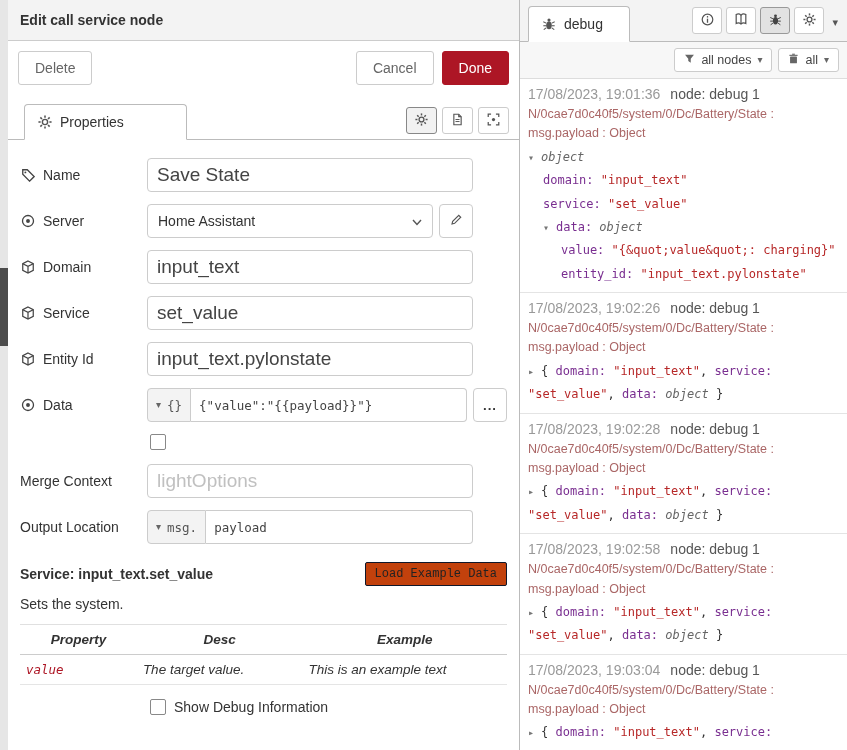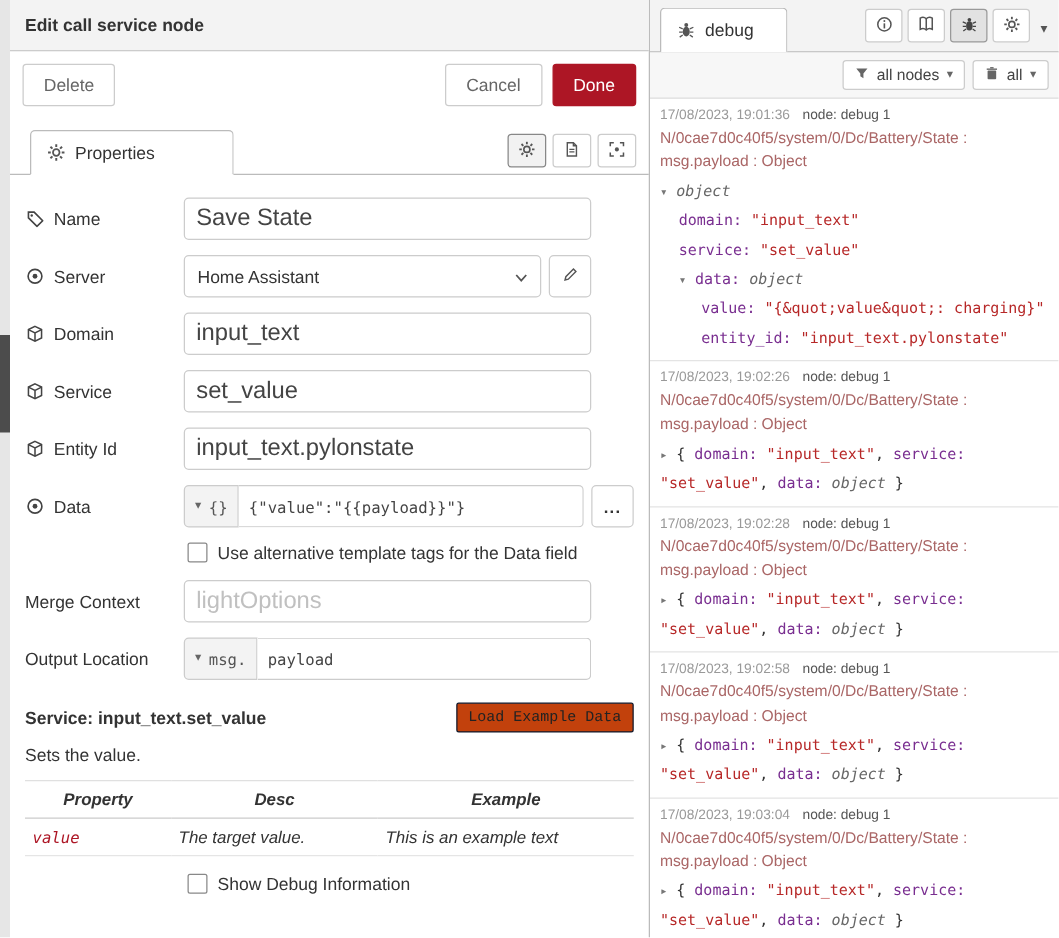--- a/index.html
+++ b/index.html
@@ -59,21 +59,21 @@
   .dbg-actions{margin-left:auto;display:flex;gap:4px;margin-bottom:7px;}
   .icon-btn{width:30px;height:27px;border:1px solid #ccc;border-radius:3px;background:#fff;display:flex;align-items:center;justify-content:center;padding:0;cursor:pointer;}
   .icon-btn.active{background:#e2e2e2;border-color:#999;}
   .panel-caret{margin:0 3px 12px 2px;color:#555;font-size:11px;cursor:pointer;}
 
   .debug-toolbar{background:#f7f7f7;border-bottom:1px solid #ddd;padding:6px 8px;display:flex;justify-content:flex-end;gap:6px;}
   .small-btn{display:flex;align-items:center;gap:6px;border:1px solid #ccc;background:#fff;border-radius:3px;padding:4px 9px;font-size:12.5px;color:#444;font-family:inherit;cursor:pointer;}
 
   .debug-list{flex:1;overflow:hidden;}
   .debug-msg{padding:7px 8px 6px;border-bottom:1px solid #e4e4e4;cursor:pointer;}
-  .msg-meta{font-size:11px;color:#999;}
+  .msg-meta{font-size:14px;color:#999;}
   .msg-meta .node{color:#555;margin-left:10px;}
   .msg-path{color:#a66;margin-top:3px;font-size:12.5px;line-height:1.55;word-wrap:break-word;}
   .msg-body{font-family:"DejaVu Sans Mono",monospace;font-size:12px;line-height:1.95;color:#333;margin-top:2px;word-wrap:break-word;}
   .caret{color:#777;display:inline-block;width:13px;font-size:10px;cursor:pointer;}
   .ind1{padding-left:15px;}
   .ind2{padding-left:33px;}
   .k{color:#792e90;}
   .s{color:#b72828;}
   .m{color:#666;font-style:italic;}
 </style>
@@ -242,21 +242,20 @@
             <span class="caret-sm">▾</span>
             <span class="mono">{}</span>
           </button>
           <input class="group-input mono" value="{&quot;value&quot;:&quot;{{payload}}&quot;}" style="">
         </div>
         <button class="sq-btn more-btn">...</button>
       </div>
 
       <div class="check-row">
         <span class="cb"></span>
-        <span>Use alternative template tags for the Data field</span>
       </div>
 
       <div class="form-row">
         <label>
           <span>Merge Context</span>
         </label>
         <input class="nr-input" placeholder="lightOptions" style="">
       </div>
 
       <div class="form-row">
@@ -269,21 +268,21 @@
             <span class="mono">msg.</span>
           </button>
           <input class="group-input mono" value="payload" style="">
         </div>
       </div>
 
       <div class="svc-head">
         <span class="svc-title">Service: input_text.set_value</span>
         <button class="load-btn">Load Example Data</button>
       </div>
-      <div class="svc-desc">Sets the value.</div>
+      <div class="svc-desc">Sets the system.</div>
 
       <table class="svc-table">
         <thead>
           <tr>
             <th>Property</th>
             <th>Desc</th>
             <th>Example</th>
           </tr>
         </thead>
         <tbody>

